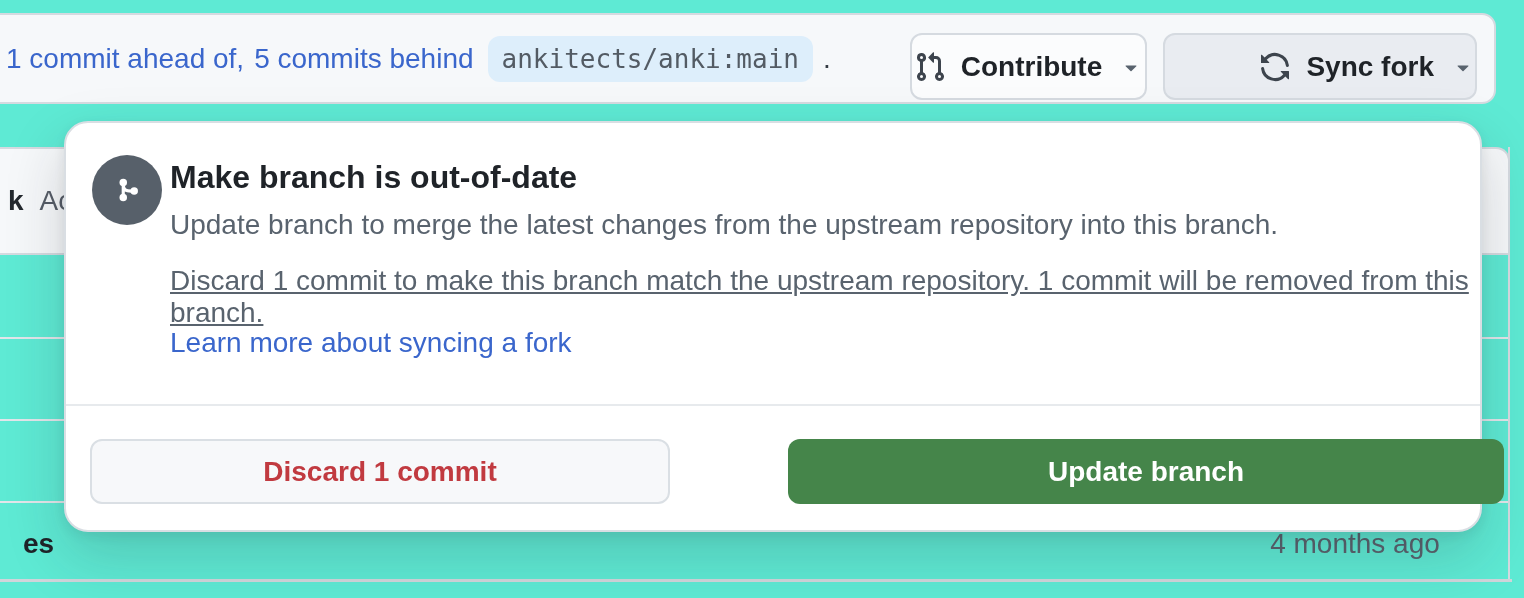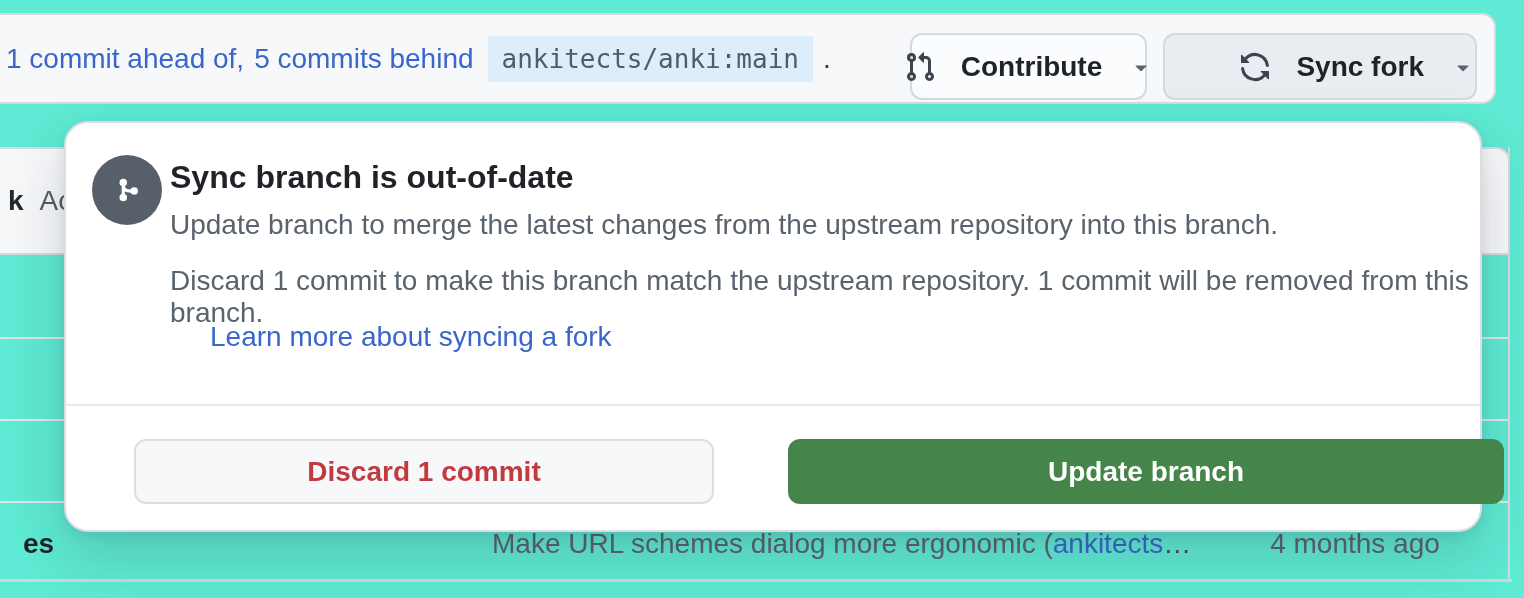--- a/index.html
+++ b/index.html
@@ -13,26 +13,26 @@
   .screen{position:relative; width:1524px; height:598px; background:#5eead4;}
 
   
   .notif-bar{position:absolute; left:-22px; top:13px; width:1518px; height:91px;
     background:var(--bar-bg); border:2px solid var(--border); border-radius:14px;
     display:flex; align-items:center; padding-left:26px; z-index:2;}
   .notif-text{font-size:28px; display:flex; align-items:center; white-space:nowrap;}
   .blue-link{color:var(--accent); text-decoration:none; cursor:pointer;}
   .sep-space{width:10px;}
   .code-ref{font-family:"DejaVu Sans Mono","Liberation Mono",monospace;
-    font-size:26px; color:#535b64; background:var(--code-bg); border-radius:2px;
+    font-size:26px; color:#535b64; background:var(--code-bg); border-radius:12px;
     padding:8px 14px; margin-left:14px;}
   .period{color:#343b43; margin-left:10px; font-size:28px;}
 
   .gh-btn{position:absolute; top:33px; height:67px; display:flex; align-items:center;
-    justify-content:center; gap:25px; border-radius:12px; cursor:pointer;
+    justify-content:center; gap:15px; border-radius:12px; cursor:pointer;
     border:2px solid var(--border); font-size:28px; font-weight:600; color:var(--text);
     z-index:3;}
   .btn-contribute{left:910px; width:237px; background:var(--btn-bg);}
   .btn-syncfork{left:1163px; width:314px; background:var(--btn-active-bg);justify-content:flex-end;}
   .octicon{flex:none;}
   .caret{flex:none; margin-left:2px;}
 
   
   .table-header-band{position:absolute; left:0; top:147px; width:1510px; height:108px;
     background:var(--bar-bg); border-top:2px solid var(--border);
@@ -57,30 +57,30 @@
   
   .popup{position:absolute; left:64px; top:121px; width:1418px; height:411px;
     background:#fff; border:2px solid #d9dee3; border-radius:24px; z-index:10;
     box-shadow:0 24px 60px rgba(31,35,40,.18), 0 4px 12px rgba(31,35,40,.08);}
   .popup-icon-badge{position:absolute; left:26px; top:32px; width:70px; height:70px;
     border-radius:50%; background:var(--circle); display:flex; align-items:center;
     justify-content:center;}
   .popup-title{position:absolute; left:104px; top:36px; font-size:32px; font-weight:700;
     color:var(--text);}
   .popup-desc{position:absolute; left:104px; top:86px; font-size:28px; color:var(--muted);}
-  .popup-note{position:absolute; left:104px; top:142px; font-size:28px; color:var(--muted);}
-  .popup-learn{position:absolute; left:104px; top:198px; font-size:28px;
-    color:var(--accent); text-decoration:none; cursor:pointer;margin-left:40px;}
+  .popup-note{position:absolute; left:104px; top:142px; font-size:28px; color:var(--muted);text-decoration:underline;}
+  .popup-learn{position:absolute; left:104px; top:204px; font-size:28px;
+    color:var(--accent); text-decoration:none; cursor:pointer;}
   .popup-divider{position:absolute; left:0; top:281px; width:100%; height:2px;
     background:#e7eaed;}
   .popup-btn{position:absolute; top:316px; height:65px; border-radius:12px;
     display:flex; align-items:center; justify-content:center; font-size:28px;
     font-weight:600; cursor:pointer;}
   .btn-discard{left:24px; width:580px; background:#f7f8fa; border:2px solid #dadfe4;
-    color:var(--red);margin-left:44px;}
+    color:var(--red);}
   .btn-update{left:722px; width:716px; background:var(--green); border:none; color:#fff;}
 </style>
 </head>
 <body>
 
 <div class="screen">
 
   <div class="notif-bar">
     <div class="notif-text">
       <a class="blue-link">1 commit ahead of,</a>
@@ -116,35 +116,34 @@
     <span class="band-muted">Ac</span>
   </div>
 
   <div class="row-line" style="top:337px"></div>
   <div class="row-line" style="top:419px"></div>
   <div class="row-line" style="top:501px"></div>
   <div class="table-right-border"></div>
 
   <div class="file-row">
     <span class="file-name">es</span>
-    <span class="commit-msg"><span>Make URL schemes dialog more ergonomic (</span><a class="blue-link">ankitects</a><span class="ellipsis">…</span></span>
     <span class="commit-date">4 months ago</span>
   </div>
   <div class="bottom-divider"></div>
 
   <div class="popup">
     <div class="popup-icon-badge">
       <svg width="36" height="36" viewBox="0 0 24 24">
         <path d="M9.5 8 L9.5 16 M9.5 8 C9.5 12, 11 12.7, 15 12.7" fill="none" stroke="#ffffff" stroke-width="2.1" stroke-linecap="round"></path>
         <circle cx="9.5" cy="7" r="2.5" fill="#ffffff"></circle>
         <circle cx="9.5" cy="17" r="2.5" fill="#ffffff"></circle>
         <circle cx="16.8" cy="12.7" r="2.5" fill="#ffffff"></circle>
       </svg>
     </div>
-    <div class="popup-title">Sync branch is out-of-date</div>
+    <div class="popup-title">Make branch is out-of-date</div>
     <div class="popup-desc">Update branch to merge the latest changes from the upstream repository into this branch.</div>
     <div class="popup-note">Discard 1 commit to make this branch match the upstream repository. 1 commit will be removed from this branch.</div>
     <a class="popup-learn">Learn more about syncing a fork</a>
     <div class="popup-divider"></div>
     <div class="popup-btn btn-discard">Discard 1 commit</div>
     <div class="popup-btn btn-update">Update branch</div>
   </div>
 
 </div>
 

